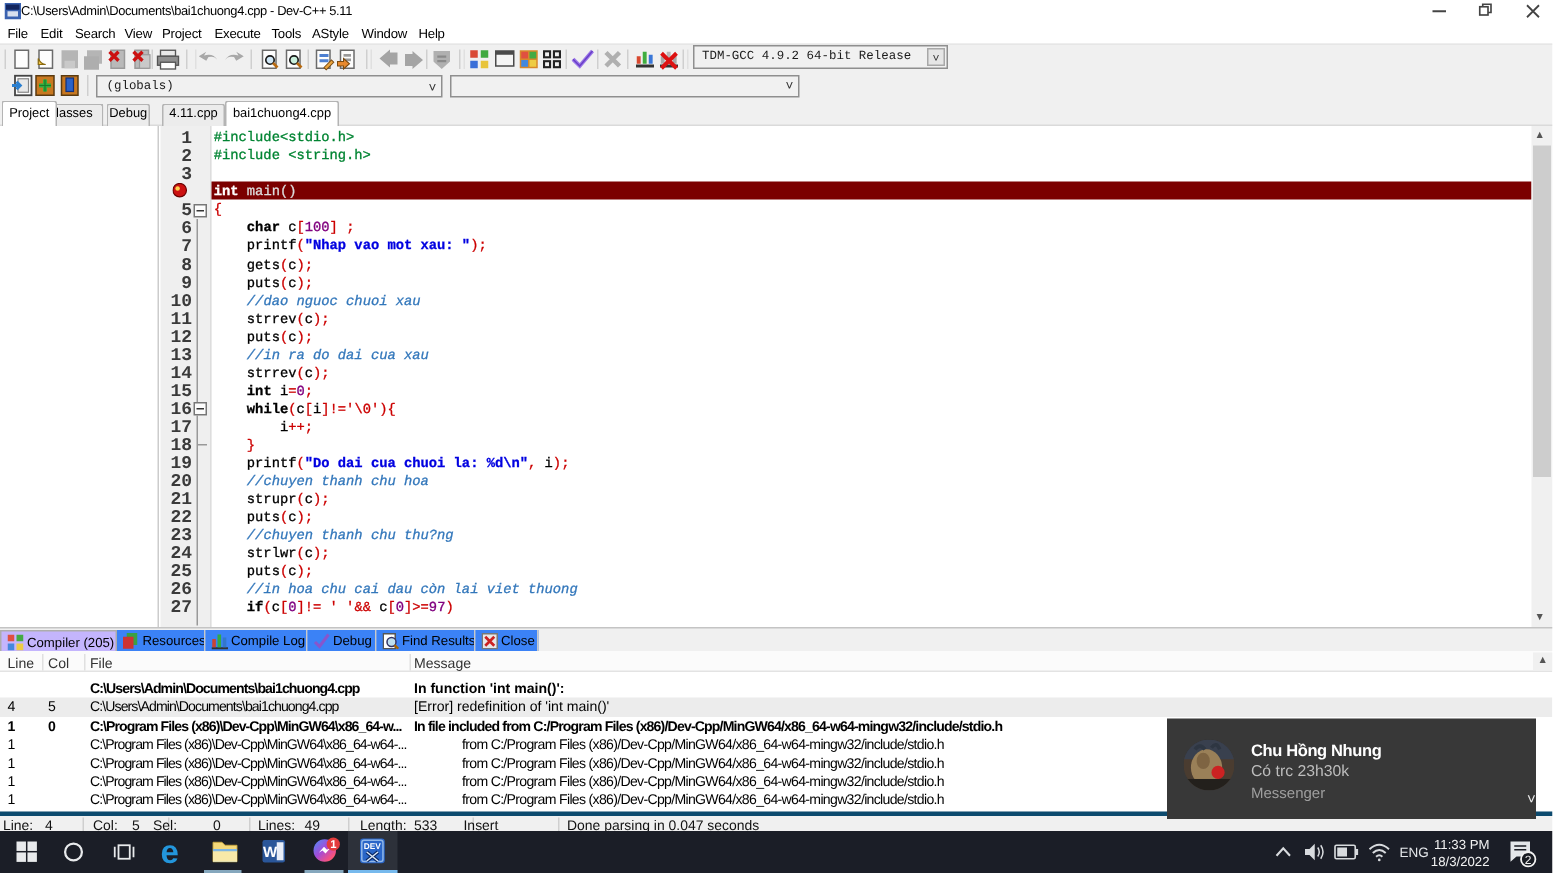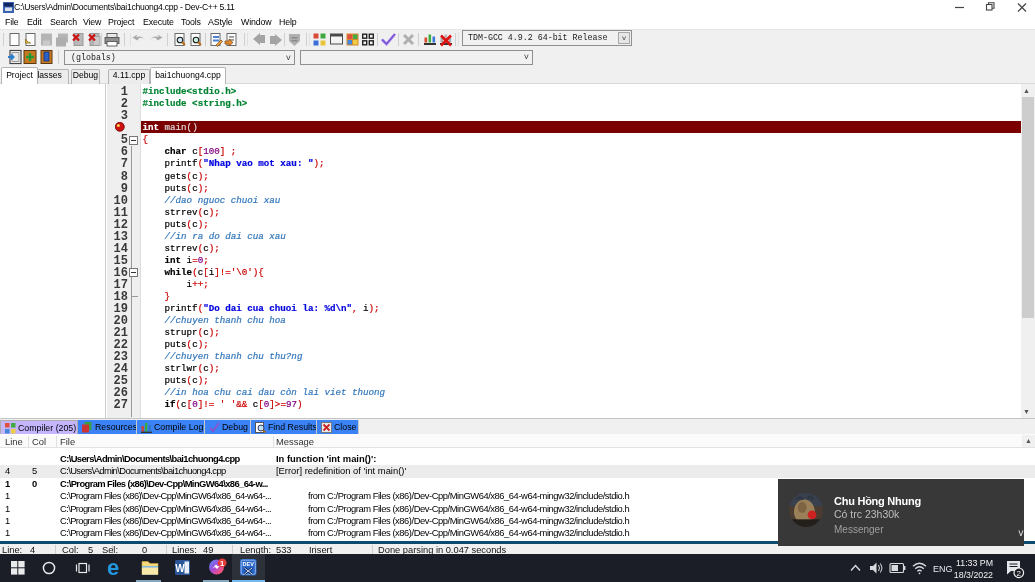--- a/index.html
+++ b/index.html
@@ -21,21 +21,21 @@
 #editorbg{left:107px;top:84px;width:914px;height:334px;background:#fff}
 #gutter{left:107px;top:84px;width:34px;height:334px;background:#efefef;border-right:1px solid #dddddd}
 #lnums{left:107px;top:86.2px;width:21px;text-align:right;font-family:"Liberation Mono",monospace;font-size:12px;font-weight:bold;color:#3a3a3a;line-height:12.05px;white-space:pre}
 #errline{left:141px;top:121.4px;width:880px;height:12.05px;background:#7b0000}
 #code{left:142.5px;top:86.2px;width:878px;font-family:"Liberation Mono",monospace;font-size:9.2px;line-height:12.05px;white-space:pre;color:#000;-webkit-text-stroke:0.2px}
 .k{font-weight:bold;color:#000}
 .s{font-weight:bold;color:#0000e0}
 .r{color:#cc0000}
 .n{color:#80007f}
 .c{color:#3377bb;font-style:italic}
-.p{color:#008432;font-weight:bold}
+.p{color:#008432;font-weight:normal}
 #vscroll{left:1021px;top:84px;width:14px;height:334px;background:#f0f0f0}
 #vthumb{left:1022px;top:97px;width:12px;height:221px;background:#cdcdcd}
 .foldbox{position:absolute;width:9px;height:9px;border:1px solid #777;background:#fcfcfc;color:#333}
 .foldbox:after{content:"";position:absolute;left:1px;top:3px;width:5px;height:1px;background:#333}
 .foldline{position:absolute;left:131px;width:1px;background:#999}
 #comptabs{left:0;top:418px;width:1035px;height:16px;background:#f0f0f0;border-top:1px solid #c4c4c4;font-size:9.5px}
 .ctab{position:absolute;top:1px;height:15px;border-right:1px solid #c9c9c9;line-height:15px;padding-left:17px;background:#3b82f6;font-size:8.8px;white-space:nowrap;overflow:hidden}
 .ctab.sel{background:#c4b5fd;border:1px solid #adadad;border-bottom:none}
 .cticon{position:absolute;left:4px;top:2px;width:11px;height:11px}
 #table{left:0;top:434px;width:1035px;height:107px;background:#fff;font-size:9.4px;overflow:hidden}
@@ -360,20 +360,21 @@
   <div class="trow" style="top:31.4px;background:#ececec">
       <span class="tl">4</span>
       <span class="tc">5</span>
       <span class="tf">C:\Users\Admin\Documents\bai1chuong4.cpp</span>
       <span class="tm">[Error] redefinition of 'int main()'</span>
     </div>
   <div class="trow" style="top:43.8px;font-weight:bold;letter-spacing:-0.55px">
       <span class="tl">1</span>
       <span class="tc">0</span>
       <span class="tf">C:\Program Files (x86)\Dev-Cpp\MinGW64\x86_64-w...</span>
+      <span class="tm">In file included from C:/Program Files (x86)/Dev-Cpp/MinGW64/x86_64-w64-mingw32/include/stdio.h</span>
     </div>
   <div class="trow" style="top:56.2px;letter-spacing:-0.45px">
       <span class="tl">1</span>
       <span class="tf">C:\Program Files (x86)\Dev-Cpp\MinGW64\x86_64-w64-...</span>
       <span class="tm" style="left:308px">from C:/Program Files (x86)/Dev-Cpp/MinGW64/x86_64-w64-mingw32/include/stdio.h</span>
     </div>
   <div class="trow" style="top:68.6px;letter-spacing:-0.45px">
       <span class="tl">1</span>
       <span class="tf">C:\Program Files (x86)\Dev-Cpp\MinGW64\x86_64-w64-...</span>
       <span class="tm" style="left:308px">from C:/Program Files (x86)/Dev-Cpp/MinGW64/x86_64-w64-mingw32/include/stdio.h</span>

